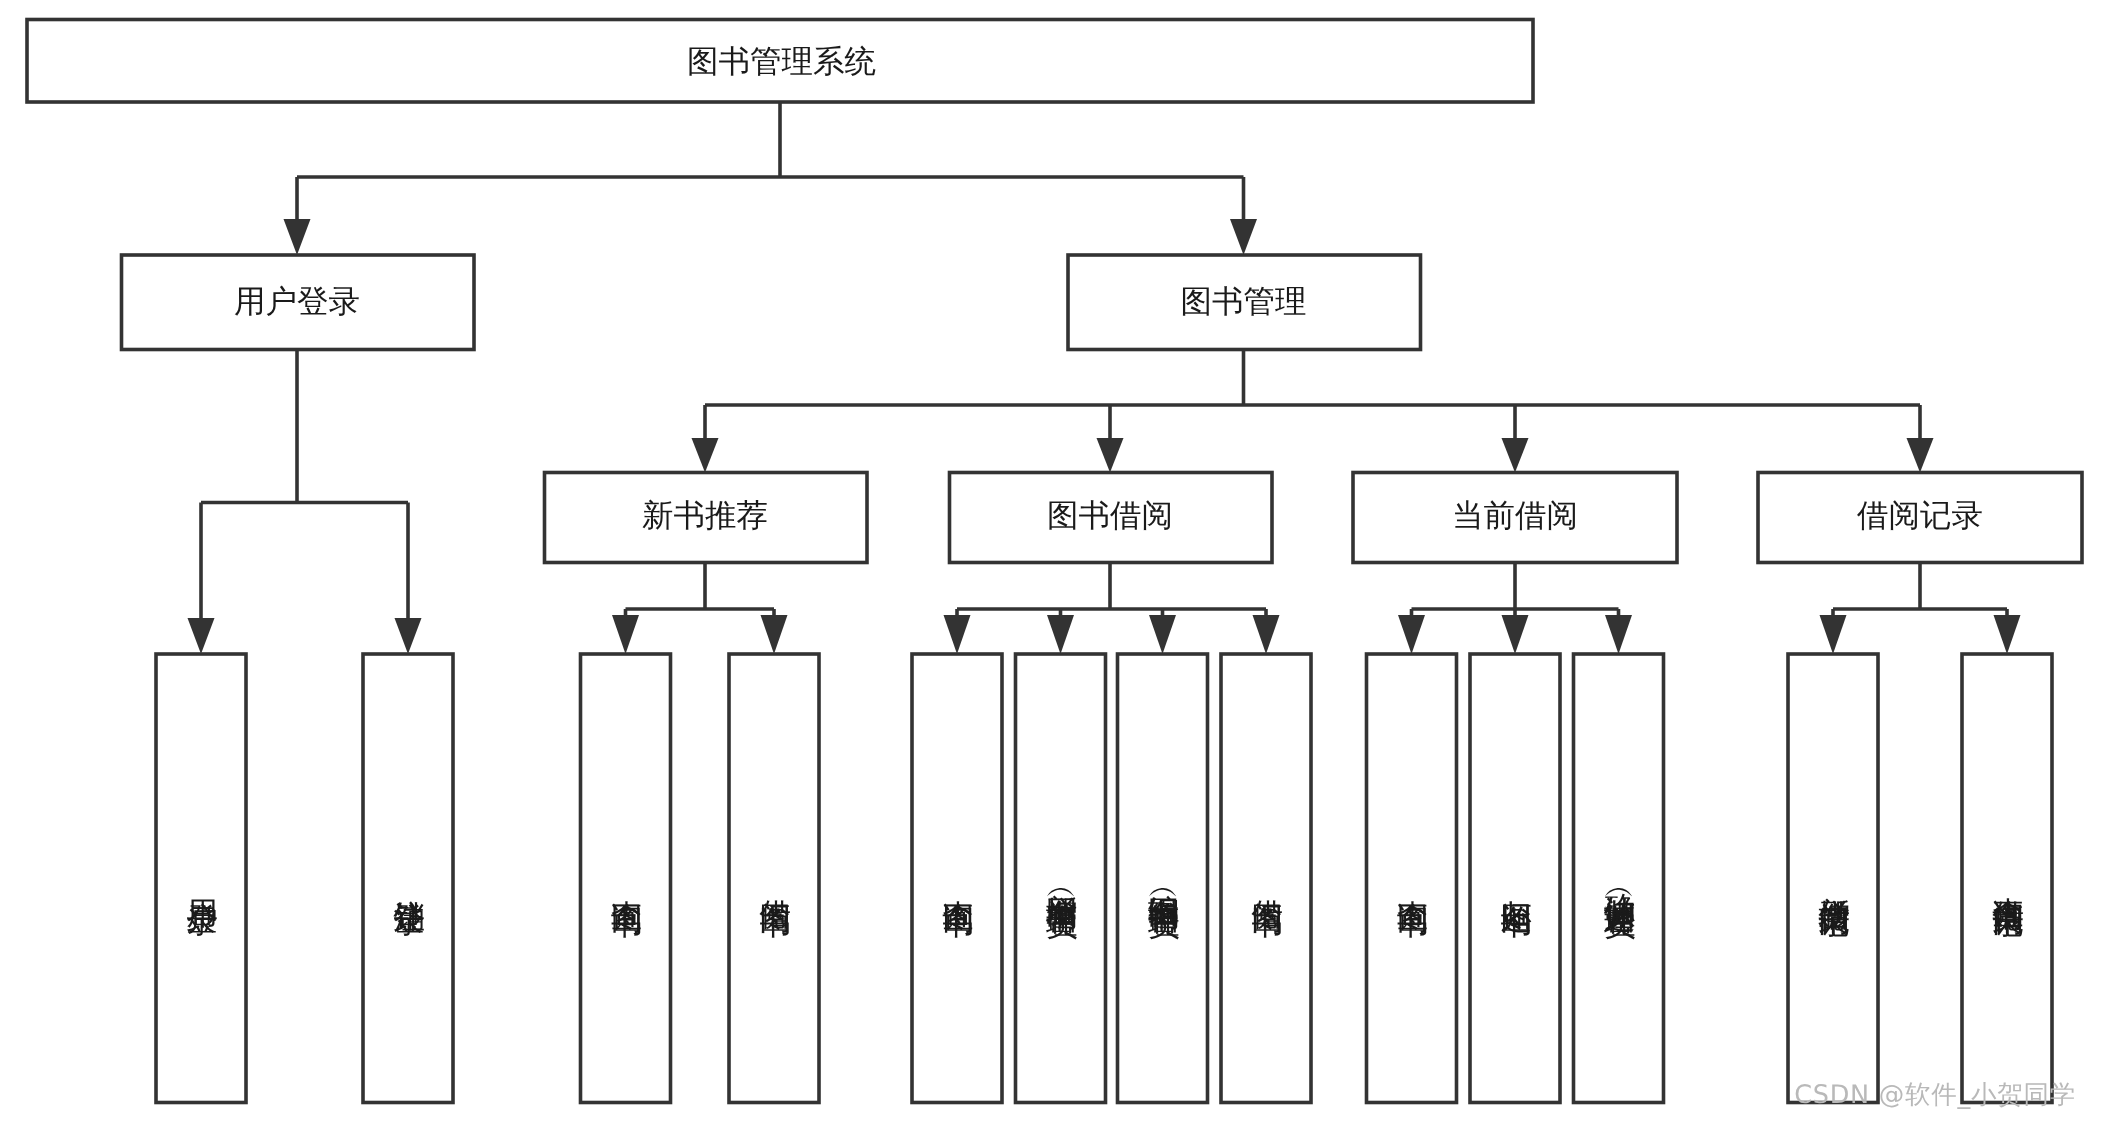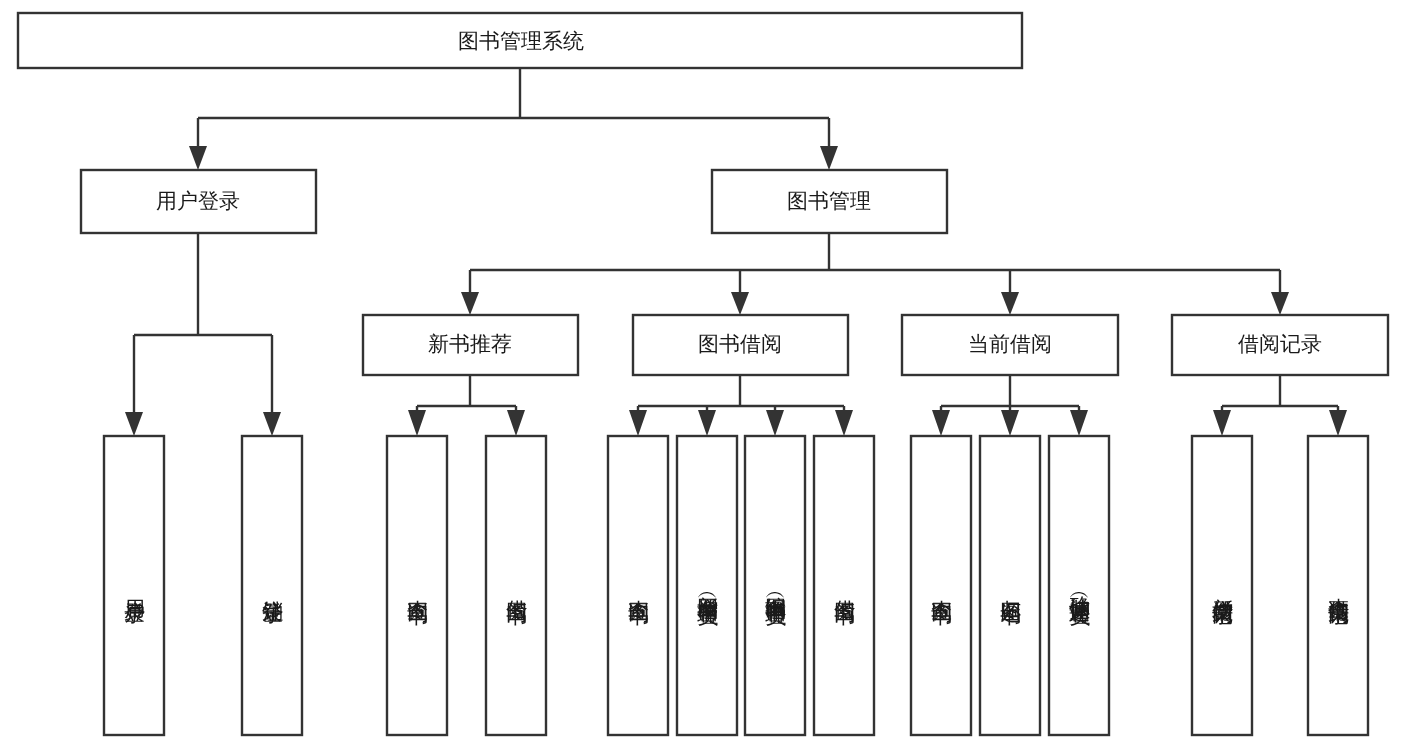--- a/index.html
+++ b/index.html
@@ -231,13 +231,14 @@
   <div class="leaf-label" style="left:745px; top:436px; width:60px; height:299px;">编辑图书（管理员）</div>
   <div class="leaf-label" style="left:814px; top:436px; width:60px; height:299px;">借阅图书</div>
 
   <div class="leaf-label" style="left:911px; top:436px; width:60px; height:299px;">查询图书</div>
   <div class="leaf-label" style="left:980px; top:436px; width:60px; height:299px;">归还图书</div>
   <div class="leaf-label" style="left:1049px; top:436px; width:60px; height:299px;">确认归还（管理员）</div>
 
   <div class="leaf-label" style="left:1192px; top:436px; width:60px; height:299px;">新增借阅记录</div>
   <div class="leaf-label" style="left:1308px; top:436px; width:60px; height:299px;">查询借阅记录</div>
 
+  <div class="watermark">CSDN @软件_小贺同学</div>
 </div>
 
 </body></html>

